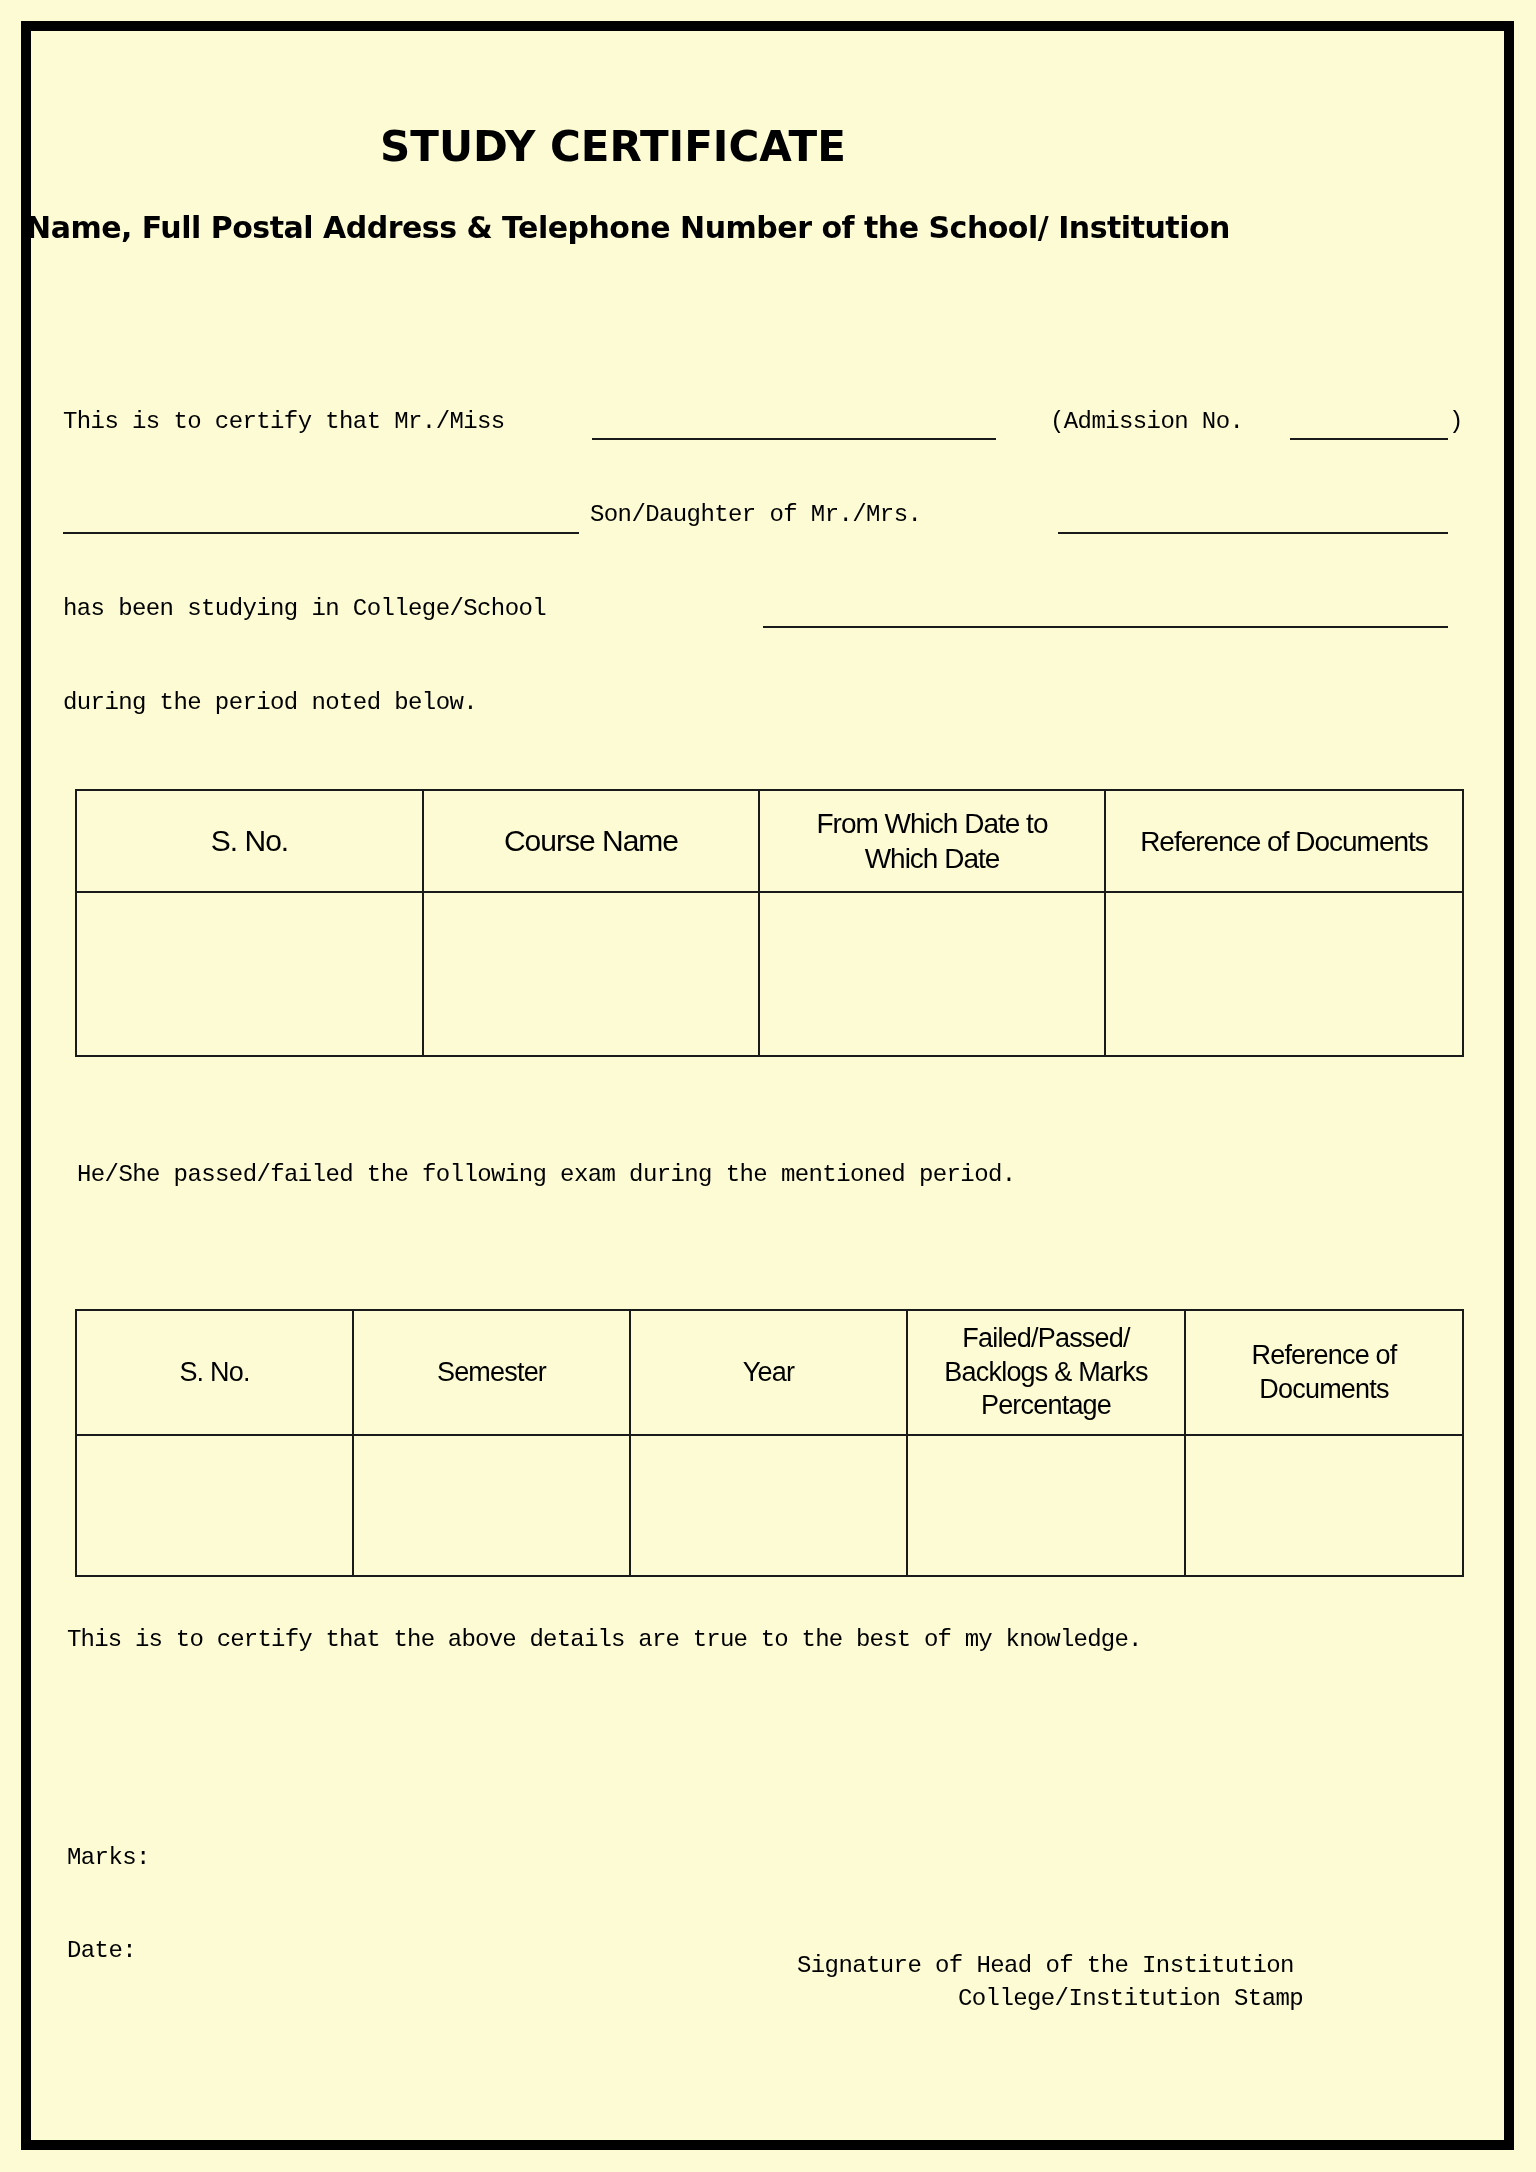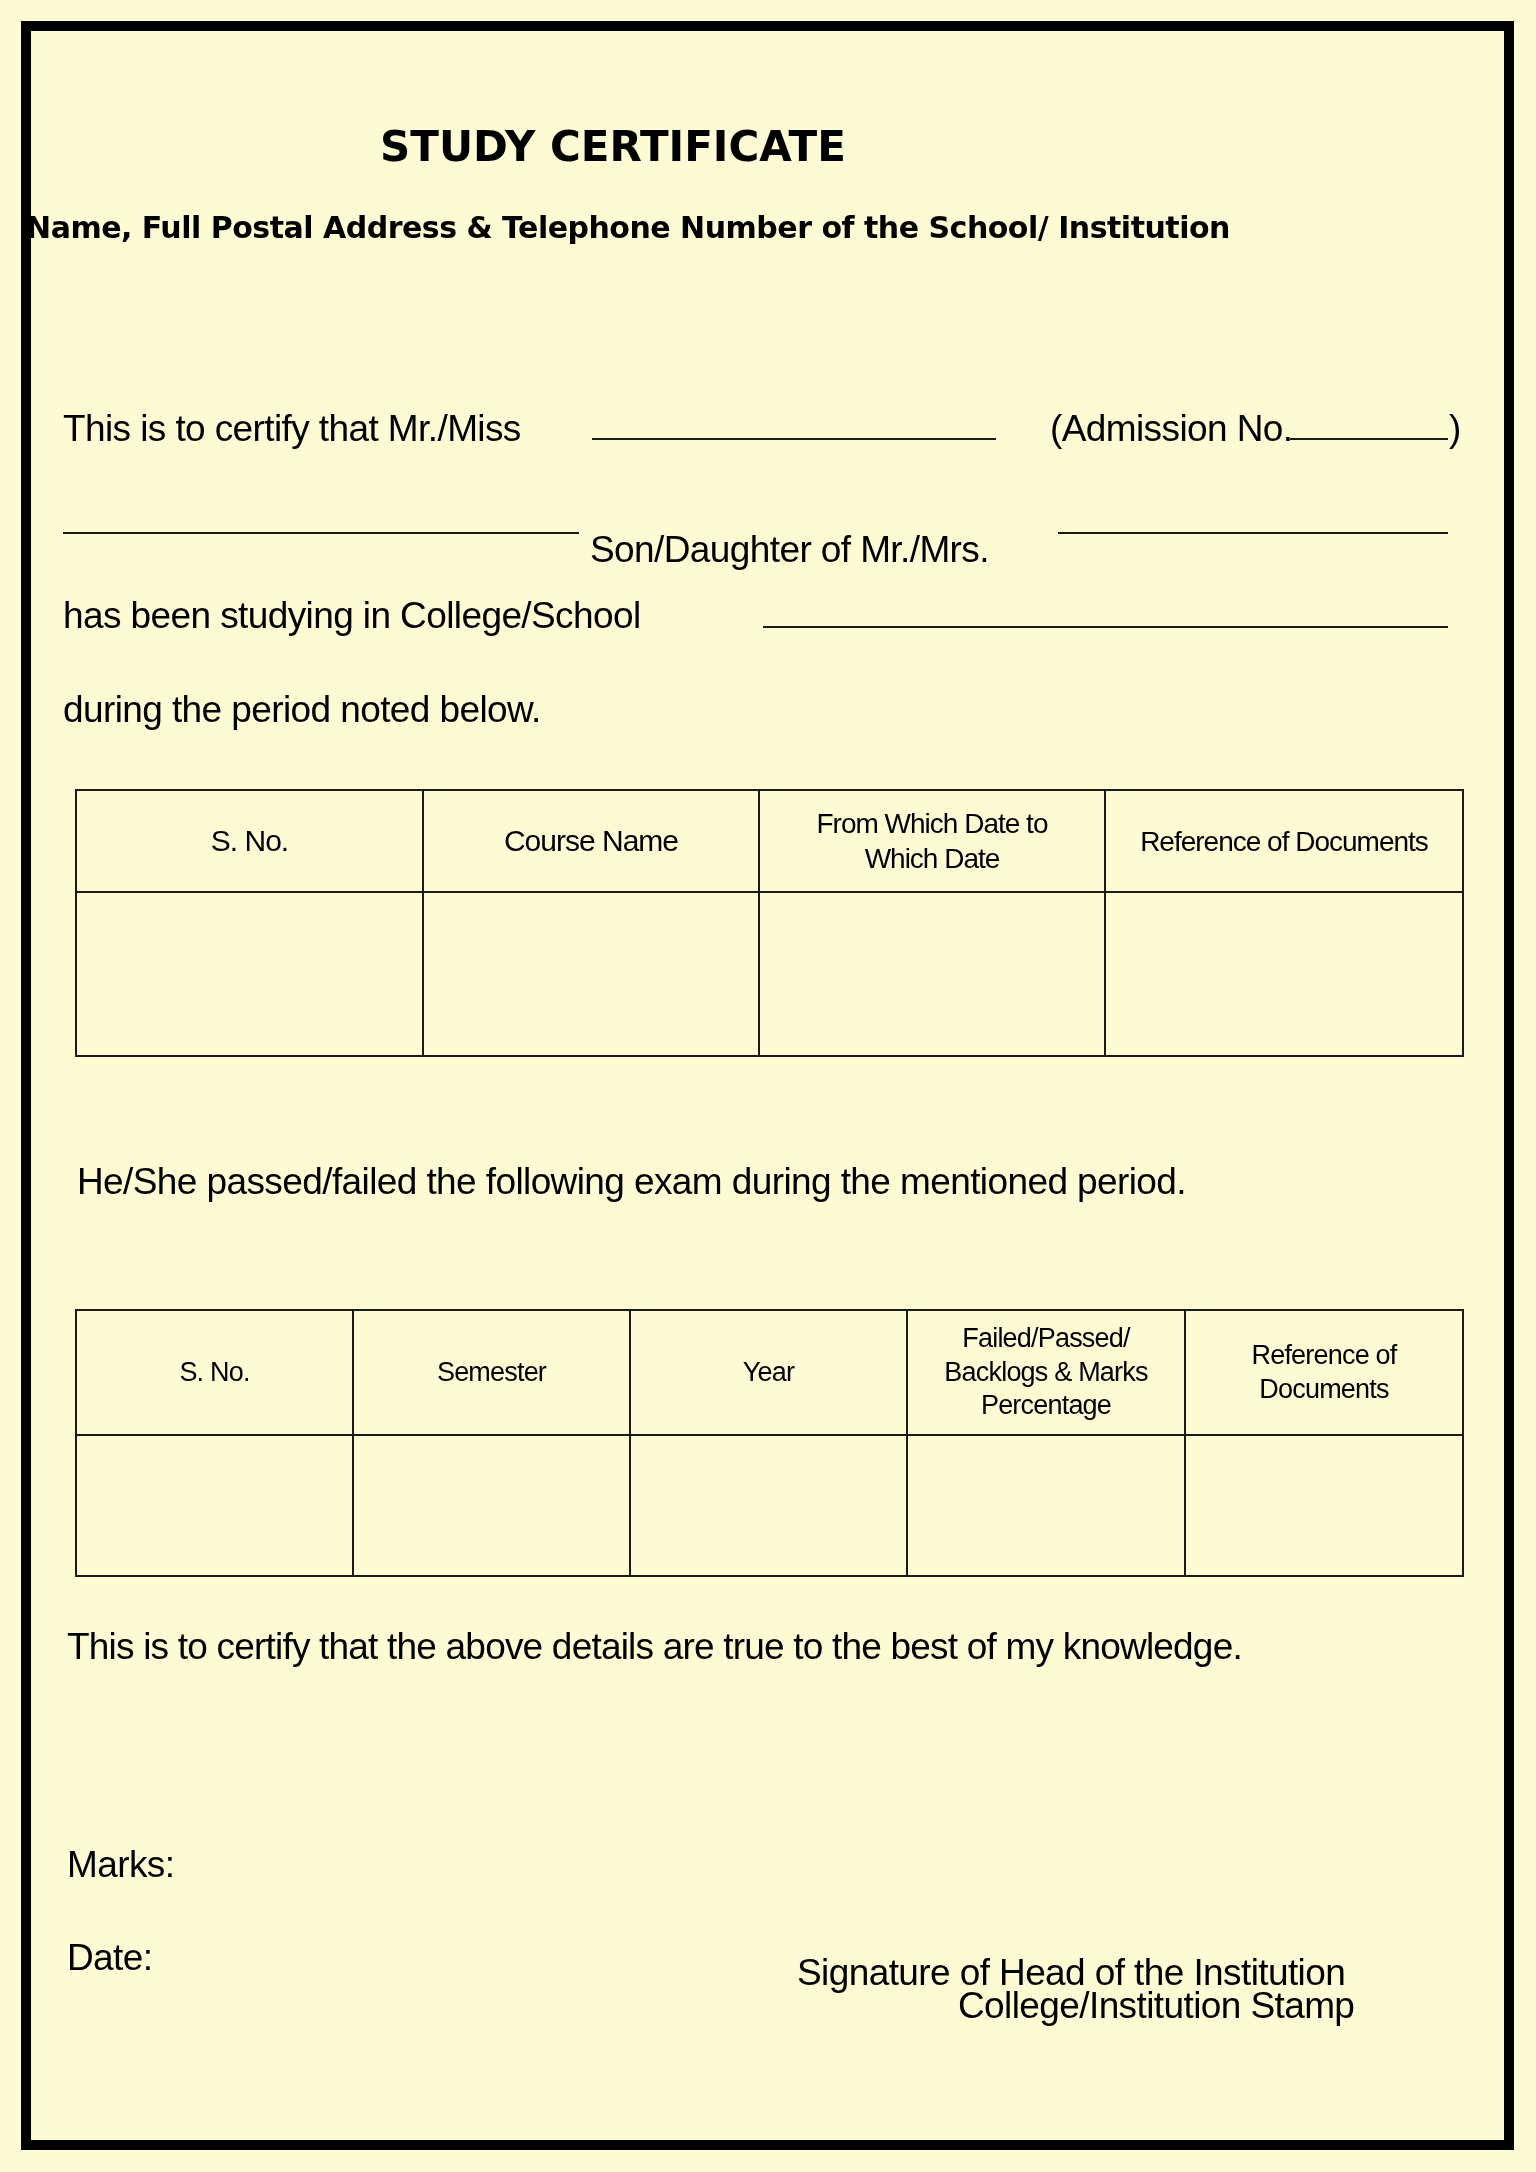--- a/index.html
+++ b/index.html
@@ -20,21 +20,21 @@
     left: 0; width: 1226px; top: 122px; text-align: center;
     font-family: "DejaVu Sans", sans-serif; font-weight: bold;
     font-size: 42px; letter-spacing: 0px;
   }
   .subtitle {
     left: 0; width: 1256px; top: 210px; text-align: center;
     font-family: "DejaVu Sans", sans-serif; font-weight: bold;
     font-size: 30px; letter-spacing: -0.5px;
   }
   .body-text {
-    font-family: Liberation Sans, sans-serif; font-size: 37px;
+    font-family: Liberation Mono, monospace; font-size: 24px;
     letter-spacing: -0.6px; line-height: 1;
   }
   .blank { position: absolute; height: 0; border-bottom: 2.5px solid #1a1a1a; }
   table.grid {
     position: absolute; border-collapse: collapse; table-layout: fixed;
     font-family: "Liberation Sans Narrow", "Liberation Sans", sans-serif;
   }
   table.grid td, table.grid th {
     border: 2.5px solid #1a1a1a; text-align: center; vertical-align: middle;
     font-weight: normal; padding: 0 4px; line-height: 1.25;
@@ -51,21 +51,21 @@
 <div class="abs title">STUDY CERTIFICATE</div>
 <div class="abs subtitle">Name, Full Postal Address &amp; Telephone Number of the School/ Institution</div>
 
 <div class="abs body-text" style="left:63px; top:410px;">This is to certify that Mr./Miss</div>
 <div class="blank" style="left:592px; width:404px; top:438px;"></div>
 <div class="abs body-text" style="left:1010px; top:410px;margin-left:40px;">(Admission No.</div>
 <div class="blank" style="left:1290px; width:158px; top:438px;"></div>
 <div class="abs body-text" style="left:1449px; top:410px;">)</div>
 
 <div class="blank" style="left:63px; width:516px; top:532px;"></div>
-<div class="abs body-text" style="left:590px; top:503px;margin-top:28px;">Son/Daughter of Mr./Mrs.</div>
+<div class="abs body-text" style="left:590px; top:503px;">Son/Daughter of Mr./Mrs.</div>
 <div class="blank" style="left:1058px; width:390px; top:532px;"></div>
 
 <div class="abs body-text" style="left:63px; top:597px;">has been studying in College/School</div>
 <div class="blank" style="left:763px; width:685px; top:626px;"></div>
 
 <div class="abs body-text" style="left:63px; top:691px;">during the period noted below.</div>
 
 <table class="grid t1" style="left:75px; top:789px; width:1387px;">
   <colgroup>
     <col style="width:347px">

